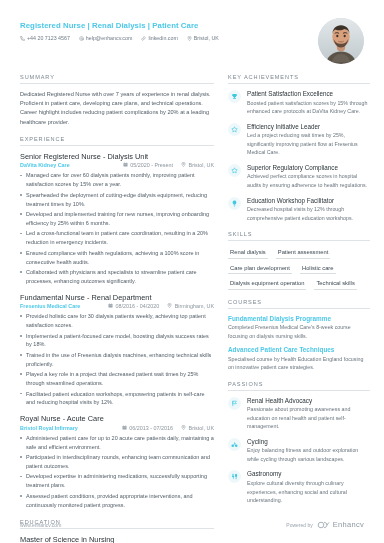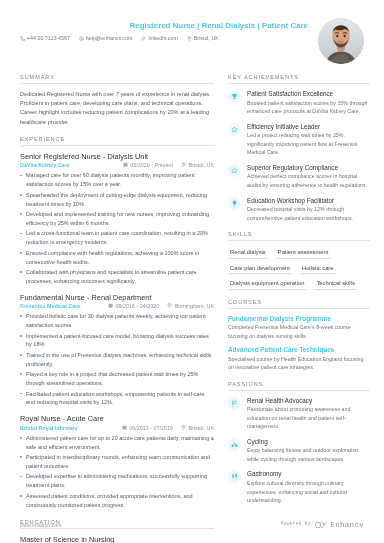--- a/index.html
+++ b/index.html
@@ -14,21 +14,21 @@
 
   
   .header { padding: 18px 20px 0 20px; display: flex; align-items: flex-start; }
   .header-text { flex: 1; min-width: 0; }
   .full-name {
     font-size: 17.5px; font-weight: bold; letter-spacing: .2px;
     color: #2b3338; line-height: 1.1; text-transform: uppercase;
   }
   .headline {
     margin-top: 3px; font-size: 7.8px; font-weight: bold;
-    color: #4dc8e8; letter-spacing: .05px; text-align: right;
+    color: #4dc8e8; letter-spacing: .05px;
   }
   .contact-row {
     margin-top: 6px; display: flex; flex-wrap: wrap; align-items: center;
     gap: 0 9px; font-size: 5.3px; color: #6f7b85;
   }
   .contact-item { display: flex; align-items: center; gap: 2px; white-space: nowrap; }
   .contact-item svg { width: 5px; height: 5px; flex: none; }
   .contact-item .ctext { line-height: 1; }
   .photo {
     width: 46px; height: 46px; border-radius: 50%;
@@ -90,21 +90,21 @@
   .course { margin-bottom: 6px; }
   .course-title { font-size: 6.4px; color: #4dc8e8; font-weight: bold; margin-bottom: 1.5px; }
   .course-desc { font-size: 5.3px; line-height: 1.6; color: #6a757e; }
 
   
   .footer {
     position: absolute; left: 0; right: 0; bottom: 14px;
     padding: 0 20px; display: flex; align-items: center; justify-content: space-between;
   }
   .footer-url { font-size: 5px; color: #9aa4ac; }
-  .footer-brand { display: flex; align-items: flex-start; gap: 4px; font-family: Liberation Mono, monospace; }
+  .footer-brand { display: flex; align-items: center; gap: 4px; }
   .powered { font-size: 5px; color: #9aa4ac; }
   .brand-mark { display: flex; align-items: center; gap: 3px; }
   .brand-mark svg { width: 13px; height: 8px; }
   .brand-name { font-size: 7.5px; color: #8d98a1; letter-spacing: .3px; }
 </style>
 </head>
 <body>
 
 <div class="page">
 

